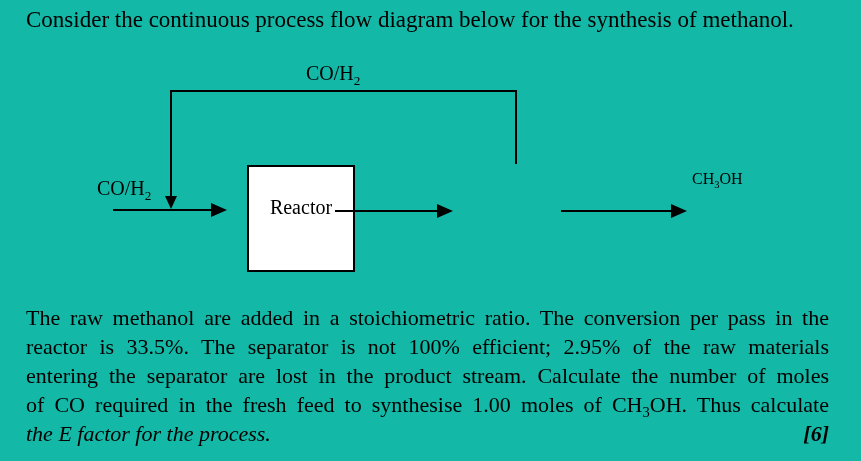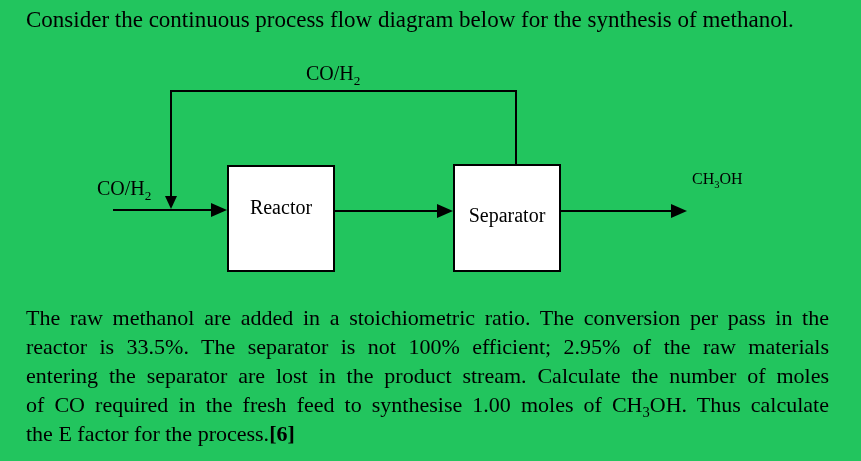--- a/index.html
+++ b/index.html
@@ -1,20 +1,20 @@
 <!DOCTYPE html>
 <html><head>
 <meta charset="utf-8">
 <style>
   html, body { margin: 0; padding: 0; background: #fff; }
   #page {
     position: relative;
     width: 861px;
     height: 461px;
-    background: #22c55e;
+    background: #14b8a6;
     color: #000;
     font-family: "Liberation Serif", "DejaVu Serif", serif;
     overflow: hidden;
   }
   .abs { position: absolute; }
   .title {
     left: 26px; top: 6px; width: 810px;
     font-size: 23px; line-height: 28px; white-space: nowrap;
   }
   
@@ -30,38 +30,40 @@
   }
   .arrow-down {
     width: 0; height: 0;
     border-left: 6px solid transparent;
     border-right: 6px solid transparent;
     border-top: 13px solid #000;
   }
   .unit-box {
     border: 2px solid #000;
     background: #fff;
-    display: flex; align-items: center; justify-content: center;
+    display: flex; align-items: center; justify-content: center; margin-left: 20px;
   }
   .unit-box .dg-label { transform: translateY(-12px); }
   .unit-box.sep .dg-label { transform: translateY(-3px); }
   .product-stack div { font-size: 16px; line-height: 26px; white-space: nowrap; }
   
   .para {
     left: 26px; top: 303px; width: 803px;
     font-size: 22px; line-height: 29px;
   }
   .pline {
     text-align: justify;
     text-align-last: justify;
     white-space: nowrap;
   }
   .plast {
     display: flex;
+    justify-content: space-between;
     align-items: baseline;
+    font-style: italic;
   }
   .marks { font-weight: bold; }
 </style>
 </head>
 <body>
 
 <div id="page">
 
   <div class="abs title">Consider the continuous process flow diagram below for the synthesis of methanol.</div>
 
@@ -78,23 +80,20 @@
     <div class="abs hline" style="left:113px; top:154px; width:100px;"></div>
     <div class="abs arrow-right" style="left:211px; top:148px;"></div>
 
     <div class="abs unit-box" style="left:227px; top:110px; width:104px; height:103px;">
       <span class="dg-label">Reactor</span>
     </div>
 
     <div class="abs hline" style="left:335px; top:155px; width:104px;"></div>
     <div class="abs arrow-right" style="left:437px; top:149px;"></div>
 
-    <div class="abs unit-box sep" style="left:453px; top:109px; width:104px; height:104px;">
-      <span class="dg-label">Separator</span>
-    </div>
 
     <div class="abs hline" style="left:561px; top:155px; width:112px;"></div>
     <div class="abs arrow-right" style="left:671px; top:149px;"></div>
 
     <div class="abs product-stack" style="left:692px; top:111px;">
       <div>CH<sub>3</sub>OH</div>
     </div>
   </div>
 
   <div class="abs para">

